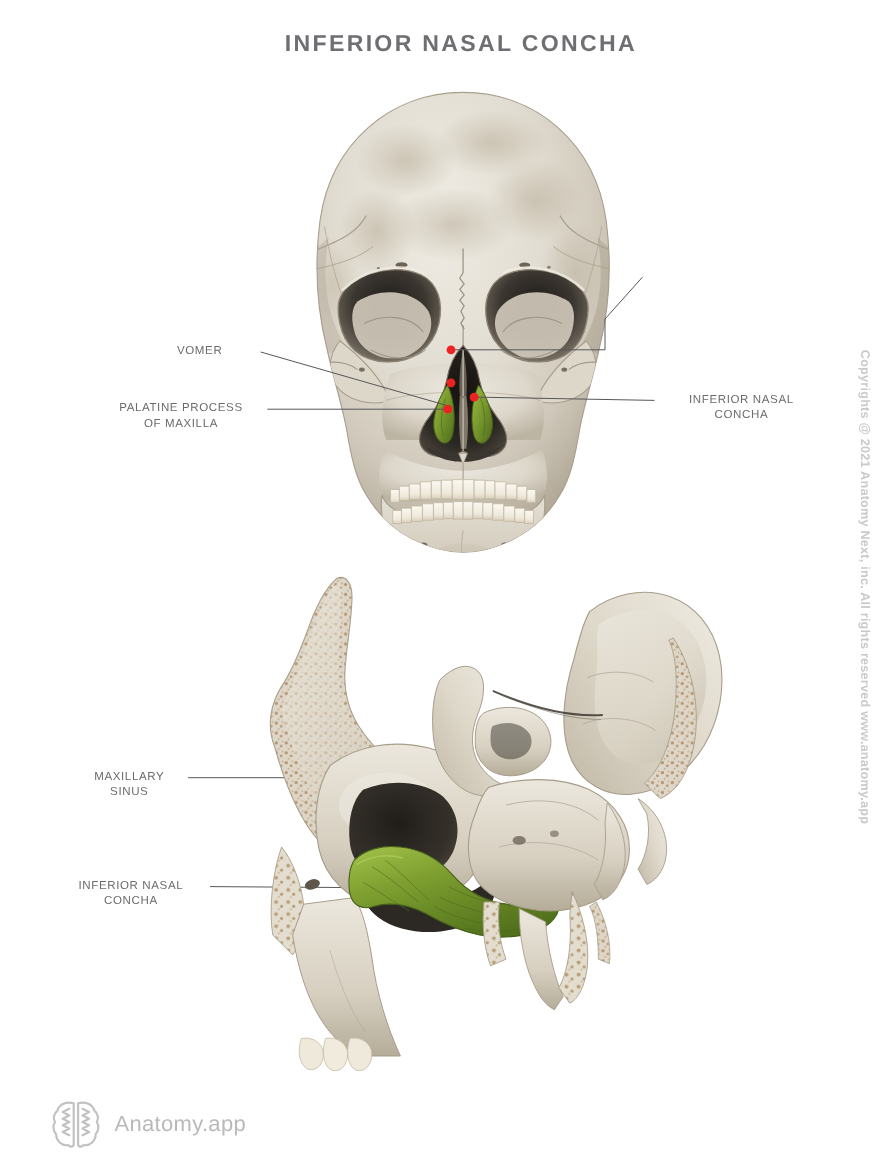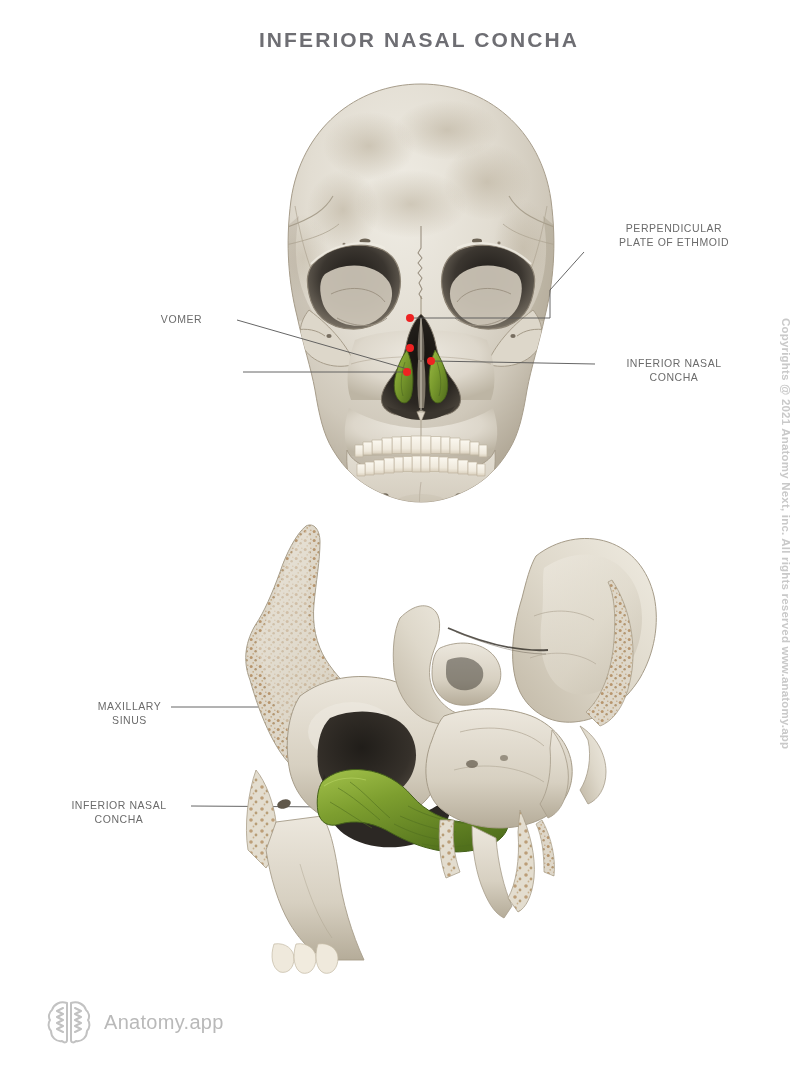--- a/index.html
+++ b/index.html
@@ -425,30 +425,30 @@
              L 336 284 C 344 272 348 250 346 228 Z" fill="url(#bnB)" stroke="#a69c89" stroke-width=".8"></path>
     <path d="M376 206 C 392 216 402 234 402 252 C 402 268 394 280 384 284
              L 376 270 C 384 258 388 238 384 220 Z" fill="url(#bnC)" stroke="#a69c89" stroke-width=".8"></path>
     <path d="M316 290 C 326 312 332 336 330 358 C 328 376 322 388 314 392
              L 304 378 C 312 364 316 340 314 312 Z" fill="url(#trab2)" stroke="#a89d88" stroke-width=".8"></path>
 
     <path d="M338 300 C 348 318 352 340 350 356 L 340 352 C 340 334 338 316 332 304 Z" fill="url(#trab)" stroke="#a89d88" stroke-width=".7"></path>
   </svg>
   </div>
 
-  <div class="label c" style="left:575px;top:222px;width:160px;">PERPENDICULAR
-PLATE OF ETHMOID</div>
 
   <div class="label r" style="left:110px;top:313px;width:105px;">VOMER</div>
 
+  <div class="label c" style="left:68px;top:365px;width:155px;">PALATINE PROCESS
+OF MAXILLA</div>
 
   <div class="label c" style="left:580px;top:357px;width:150px;">INFERIOR NASAL
 CONCHA</div>
 
-  <div class="label c" style="left:58px;top:700px;width:105px;">MAXILLARY
+  <div class="label c" style="left:46px;top:700px;width:105px;">MAXILLARY
 SINUS</div>
 
   <div class="label c" style="left:30px;top:799px;width:140px;">INFERIOR NASAL
 CONCHA</div>
 
   <div class="copyright">
     <span>Copyrights @ 2021 Anatomy Next, inc. All rights reserved www.anatomy.app</span>
   </div>
 
   <div class="footer">

